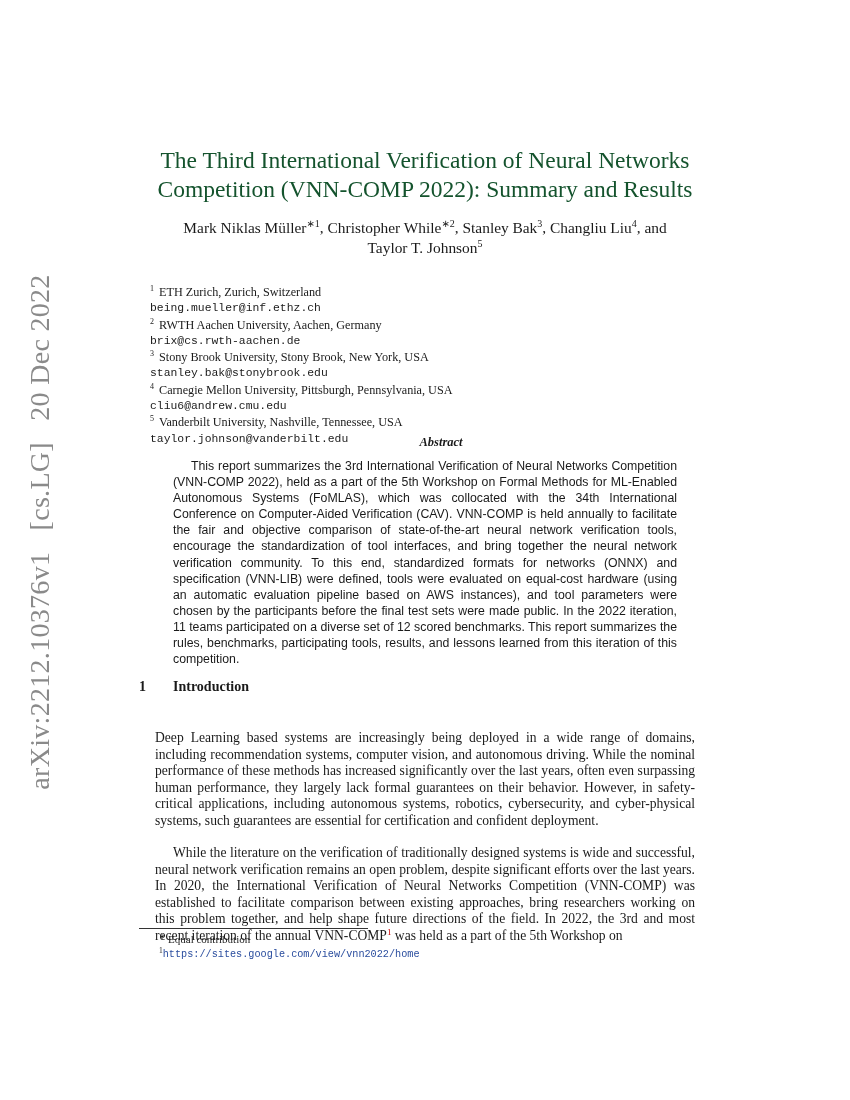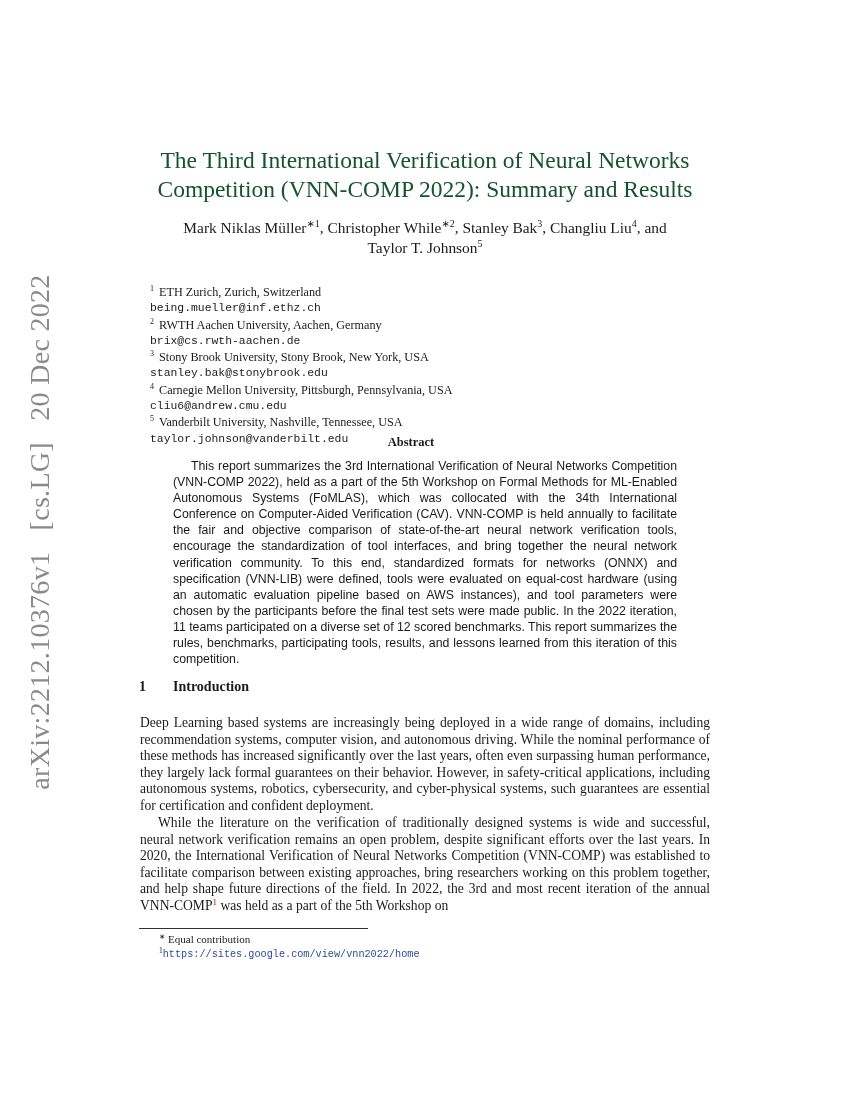--- a/index.html
+++ b/index.html
@@ -27,41 +27,41 @@
 
   .affils {
     position: absolute; left: 150px; width: 550px; top: 284px;
     font-family: "Liberation Serif", serif;
     font-size: 12.2px; line-height: 16.3px;
   }
   .affils .inst sup { font-size: 8px; vertical-align: 5px; line-height: 0; margin-right: 5px; }
   .affils .email { font-family: "Liberation Mono", monospace; font-size: 11.4px; }
 
   .abstract-h {
-    position: absolute; left: 136px; width: 550px; top: 435px;
-    text-align: center; font-family: "Liberation Serif", serif; font-weight: bold; font-size: 12.5px;
+    position: absolute; left: 166px; width: 550px; top: 435px;
+    text-align: center; font-family: "Liberation Serif", serif; font-weight: bold; font-size: 12.5px; font-style: italic;
   }
   .abstract {
     position: absolute; left: 173px; width: 504px; top: 458px;
     font-family: Liberation Sans, sans-serif; font-size: 12.3px; line-height: 16.1px;
     text-align: justify; text-indent: 18px;
   }
 
   .sec-h {
     position: absolute; left: 139px; top: 679px;
     font-family: "Liberation Serif", serif; font-weight: bold; font-size: 14px;
   }
   .sec-h .num { display: inline-block; width: 34px; }
 
   .body-text {
     position: absolute; left: 139px; width: 572px; top: 714px;
     font-family: "Liberation Serif", serif; font-size: 13.6px; line-height: 16.55px;
     text-align: justify;
   }
-  .body-text p { margin: 1px; }
+  .body-text p { margin: 16px; }
   .body-text p + p { text-indent: 18px; }
   .body-text sup { color: #cc0000; font-size: 9px; vertical-align: 5px; line-height: 0; }
 
   .fn-rule { position: absolute; left: 139px; top: 928px; width: 229px; height: 0; border-top: 0.8px solid #333; }
   .footnotes {
     position: absolute; left: 159px; top: 932px;
     font-family: "Liberation Serif", serif; font-size: 11px; line-height: 14px;
   }
   .footnotes sup { font-size: 7.5px; vertical-align: 4px; line-height: 0; }
   .footnotes .link { font-family: "Liberation Mono", monospace; font-size: 10.2px; color: #2a4d9e; }

